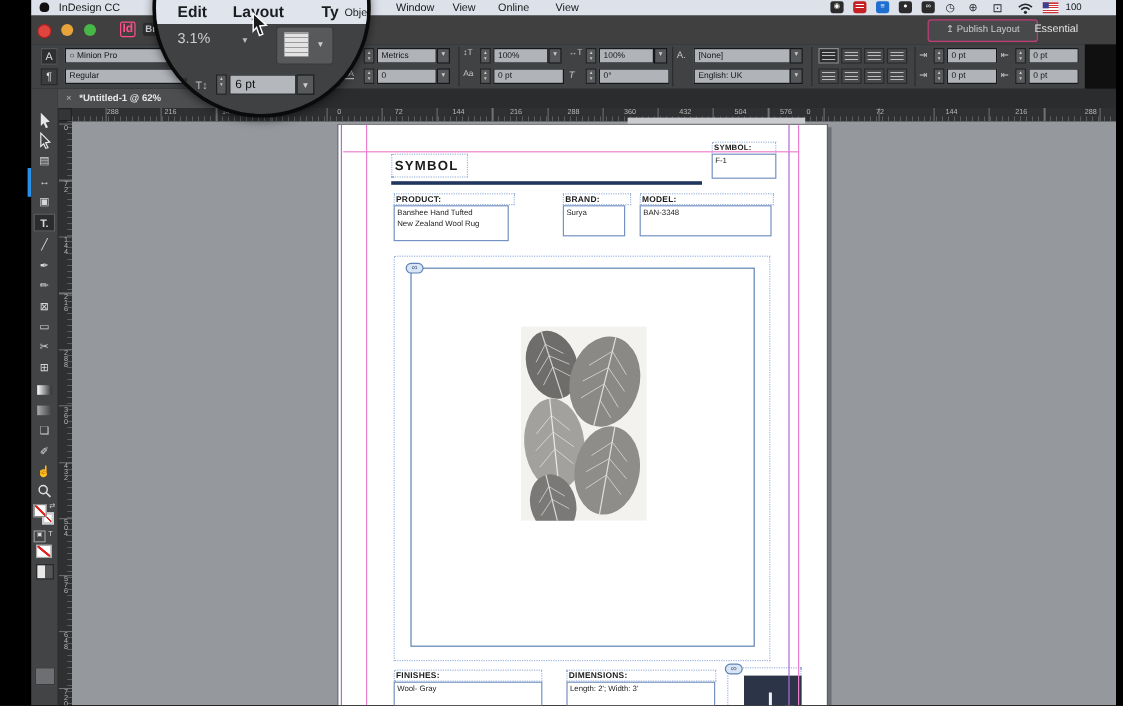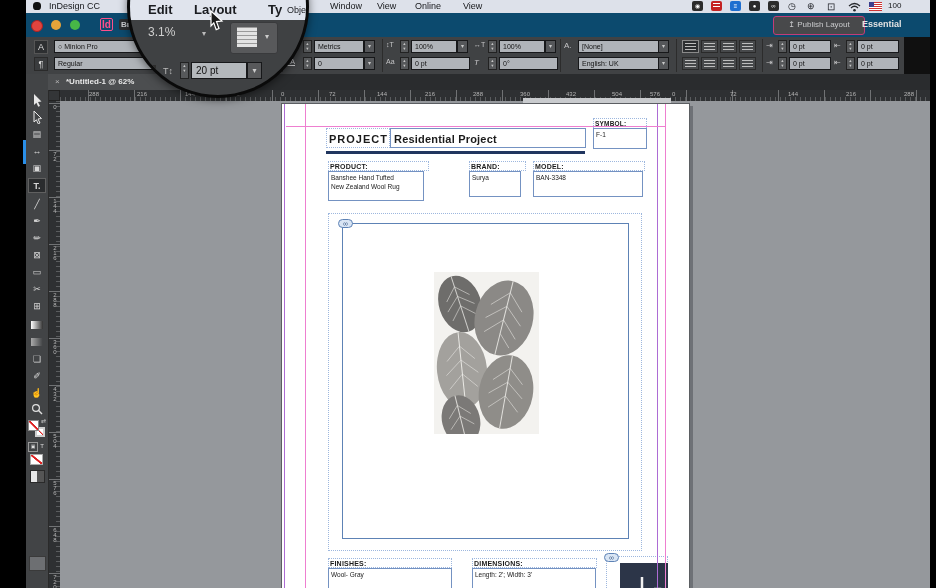--- a/index.html
+++ b/index.html
@@ -6,21 +6,21 @@
     font-family:"Liberation Sans",sans-serif;-webkit-font-smoothing:antialiased;}
   #screen{position:relative;width:936px;height:588px;background:#000;overflow:hidden;}
   .abs{position:absolute;}
   
   #menubar{left:26px;top:0;width:904px;height:13px;background:#dde1ea;color:#16181c;font-size:9px;z-index:10;}
   .mitem{position:absolute;top:1px;font-size:9px;color:#15171a;white-space:nowrap;}
   .apple{width:8px;height:8px;background:#101010;border-radius:45% 45% 42% 42%;top:2px;}
   .sticon{position:absolute;top:1px;font-size:9px;color:#23252a;}
   .stbox{position:absolute;top:1px;width:11px;height:10px;border-radius:2px;font-size:6px;line-height:10px;text-align:center;color:#fff;}
   
-  #titlebar{left:26px;top:13px;width:904px;height:24px;background:#0c4a6e;border-bottom:1px solid #232323;z-index:10;}
+  #titlebar{left:26px;top:13px;width:904px;height:24px;background:#404040;border-bottom:1px solid #232323;z-index:10;}
   .windot{position:absolute;top:7px;width:10px;height:10px;border-radius:50%;}
   #publish{position:absolute;left:747px;top:3px;width:90px;height:17px;border:1px solid #c23d77;border-radius:3px;
      background:#48494b;color:#c9cacc;font-size:8px;line-height:16px;text-align:center;}
   
   #cpanel{left:26px;top:37px;width:904px;height:37px;background:#404244;border-bottom:1px solid #1e1e1e;z-index:10;}
   .f{position:absolute;background:#b0b4b9;border:1px solid #17181a;color:#131313;font-size:7px;line-height:11px;
      padding:0 3px;white-space:nowrap;overflow:hidden;height:11px;}
   .arw{position:absolute;width:11px;height:13px;background:#55575a;border:1px solid #17181a;box-sizing:border-box;
      color:#c9c9c9;font-size:6px;text-align:center;line-height:11px;}
   .stp{position:absolute;width:9px;height:13px;background:#57595b;border:1px solid #222;box-sizing:border-box;
@@ -105,21 +105,21 @@
   <div class="abs" id="titlebar">
     <div class="windot" style="left:5px;background:#e0443e;border:1px solid #a22"></div>
     <div class="windot" style="left:25px;background:#e6a43a"></div>
     <div class="windot" style="left:44px;background:#47b747"></div>
     <span class="abs" style="left:74px;top:5px;color:#ff4f8b;font-weight:bold;font-size:10px;border:1px solid #ff4f8b;padding:0 1px;border-radius:2px">Id</span>
     <span class="abs" style="left:93px;top:6px;color:#cfd2d6;font-weight:bold;font-size:8px;background:#2c2e30;padding:1px 2px;border-radius:2px">Br</span>
     <div id="publish">
       <span>↥</span>
       <span>Publish Layout</span>
     </div>
-    <span class="abs" style="left:836px;top:6px;color:#e2e2e2;font-weight:bold;font-size:9px">Essential</span>
+    <span class="abs" style="left:836px;top:6px;color:#e2e2e2;font-weight:normal;font-size:9px">Essential</span>
   </div>
 
   <div class="abs" id="cpanel">
     <div class="modebox" style="top:3px">A</div>
     <div class="modebox" style="top:20px;background:#3a3c3e;border-color:#2a2a2a">¶</div>
     <div class="f" style="left:28px;top:3px;width:116px">
       <span>○</span>
       <span>Minion Pro</span>
     </div>
     <div class="f" style="left:28px;top:20px;width:116px">Regular</div>
@@ -330,24 +330,21 @@
     <div class="abs" style="left:630px;top:5px;width:3px;height:517px;background:#6e7176"></div>
     <div id="page">
 
       <div class="guideV" style="left:2px;background:#ad6cd4"></div>
       <div class="guideV" style="left:375px;background:#ad6cd4"></div>
       <div class="guideV" style="left:23px;background:#ee7fd0"></div>
       <div class="guideV" style="left:383px;background:#ee7fd0"></div>
       <div class="guideH" style="left:4px;top:22px;width:379px;background:#ee7fd0"></div>
 
       <div class="dotf" style="left:44px;top:24px;width:64px;height:20px">
-        <span class="dlbl" style="left:2px;top:4px;font-size:11px;letter-spacing:1px">PROJECT</span>
-      </div>
-      <div class="solf" style="left:108px;top:24px;width:196px;height:20px">
-        <span class="dlbl" style="left:3px;top:4px;font-size:11px">Residential Project</span>
+        <span class="dlbl" style="left:2px;top:4px;font-size:11px;letter-spacing:1px">SYMBOL</span>
       </div>
       <div class="dotf" style="left:311px;top:14px;width:54px;height:10px;border-bottom:none">
         <span class="dlbl" style="left:1px;top:1px;font-size:6.5px">SYMBOL:</span>
       </div>
       <div class="solf" style="left:311px;top:24px;width:54px;height:21px">
         <span class="dtxt" style="left:2px;top:1px">F-1</span>
       </div>
       <div class="abs" style="left:44px;top:47px;width:259px;height:3px;background:#21365f"></div>
 
       <div class="dotf" style="left:46px;top:57px;width:101px;height:10px">
@@ -439,20 +436,20 @@
       <div style="position:absolute;left:6px;top:4px;width:20px;height:20px;background:#e3e3e3;
         background-image:repeating-linear-gradient(180deg,#9a9a9a 0 1px,transparent 1px 4px)"></div>
       <span style="position:absolute;left:34px;top:9px;color:#ccc;font-size:8px">▾</span>
     </div>
     <div class="abs" style="left:2px;top:146px;width:24px;height:20px;background:#2d2d2d;color:#ddd;font-size:9px;text-align:center;line-height:20px">%</div>
     <span class="abs" style="left:33px;top:147px;color:#bbb;font-size:9px">T↕</span>
     <div class="stp" style="left:50px;top:143px;height:17px">
         <div>▴</div>
         <div>▾</div>
       </div>
-    <div class="abs" style="left:61px;top:143px;width:56px;height:17px;background:#b4b8bc;border:1px solid #17181a;box-sizing:border-box;color:#111;font-size:10px;line-height:15px;padding-left:4px">20 pt</div>
+    <div class="abs" style="left:61px;top:143px;width:56px;height:17px;background:#b4b8bc;border:1px solid #17181a;box-sizing:border-box;color:#111;font-size:10px;line-height:15px;padding-left:4px">6 pt</div>
     <div class="abs" style="left:117px;top:143px;width:15px;height:17px;background:#58595b;border:1px solid #17181a;box-sizing:border-box;color:#ccc;font-size:8px;text-align:center;line-height:15px">▾</div>
     <svg class="abs" style="left:78px;top:90px" width="16" height="22" viewBox="0 0 16 22">
       <path d="M3,2 L14,12 L8.5,12.6 L11,19.5 L8.2,20.6 L5.8,13.8 L3,17 Z" fill="#1a1a1a" stroke="#fff" stroke-width="1.2"></path>
     </svg>
   </div>
 
 </div>
 
 </body></html>

